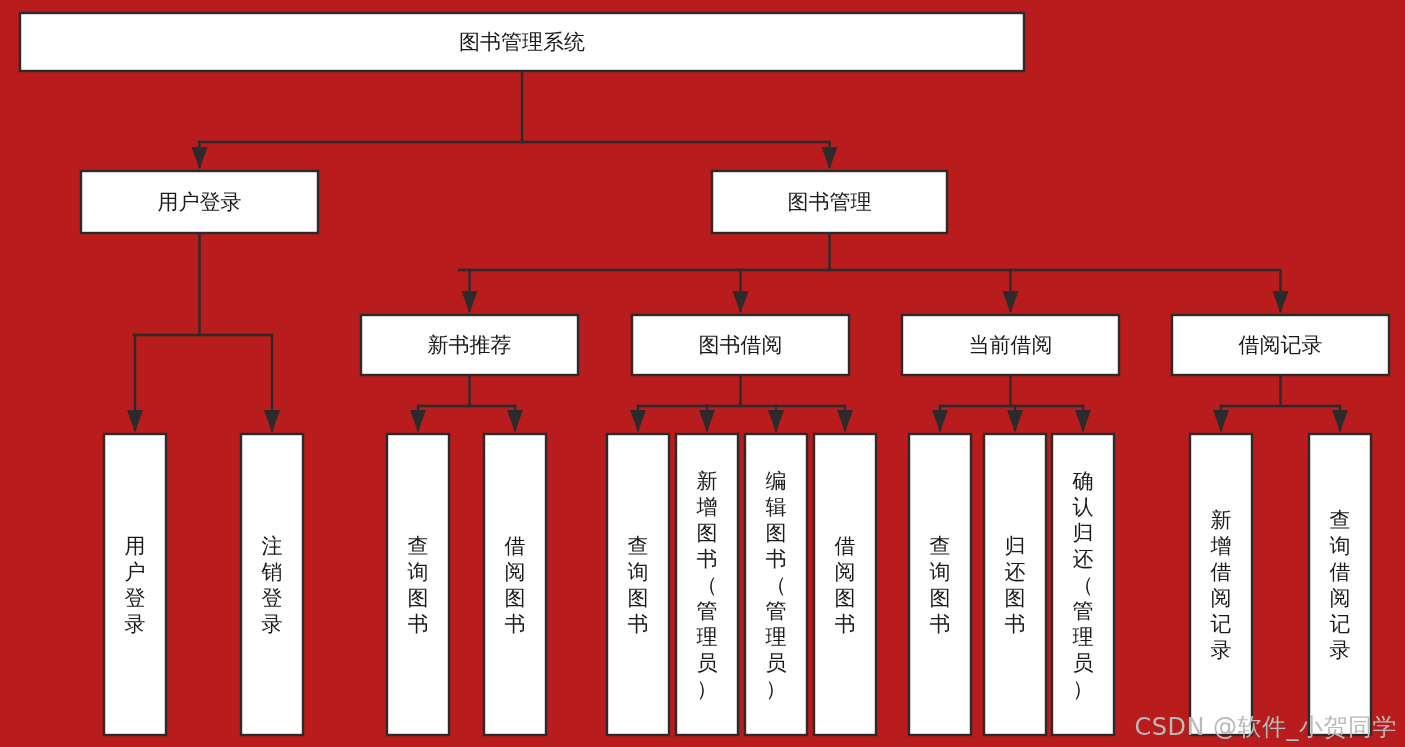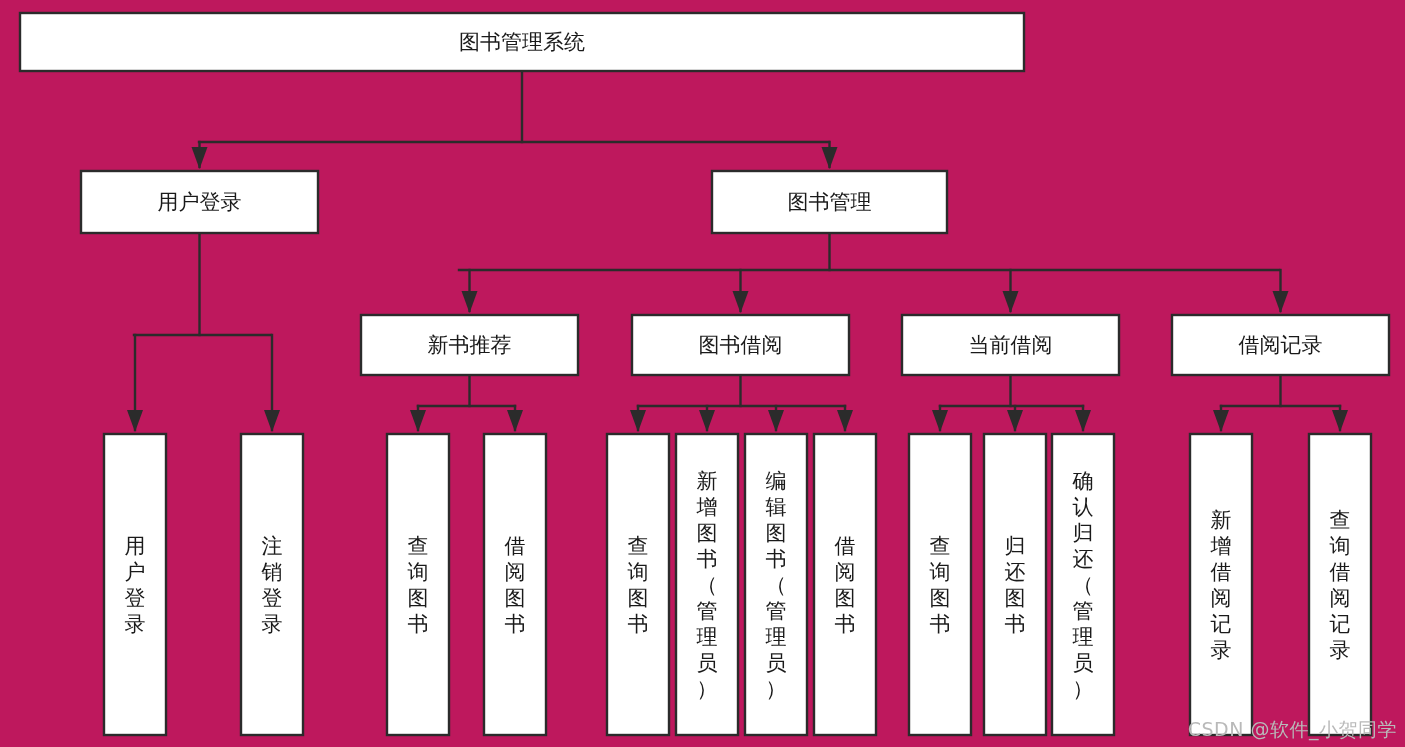--- a/index.html
+++ b/index.html
@@ -11,21 +11,21 @@
   body {
     width: 1405px;
     height: 747px;
     overflow: hidden;
     font-family: "DejaVu Sans", "Liberation Sans", sans-serif;
   }
   #diagram-root {
     position: relative;
     width: 1405px;
     height: 747px;
-    background: #be185d;
+    background: #b91c1c;
   }
   svg#flowchart {
     position: absolute;
     left: 0;
     top: 0;
     width: 1405px;
     height: 747px;
     display: block;
   }
   .node-rect {
@@ -54,21 +54,21 @@
     font-family: "DejaVu Sans", "Liberation Sans", sans-serif;
     fill: #1a1a1a;
     font-size: 21px;
     text-anchor: middle;
   }
   .watermark-text {
     position: absolute;
     right: 8px;
     bottom: 4px;
     font-family: "DejaVu Sans", "Liberation Sans", sans-serif;
-    font-size: 19px;
+    font-size: 24px;
     color: #b9b9b9;
     white-space: nowrap;
     letter-spacing: 0.5px;
   }
 </style>
 </head>
 <body>
 
 <div id="diagram-root">
   <svg id="flowchart" viewBox="0 0 1405 747" xmlns="http://www.w3.org/2000/svg">

